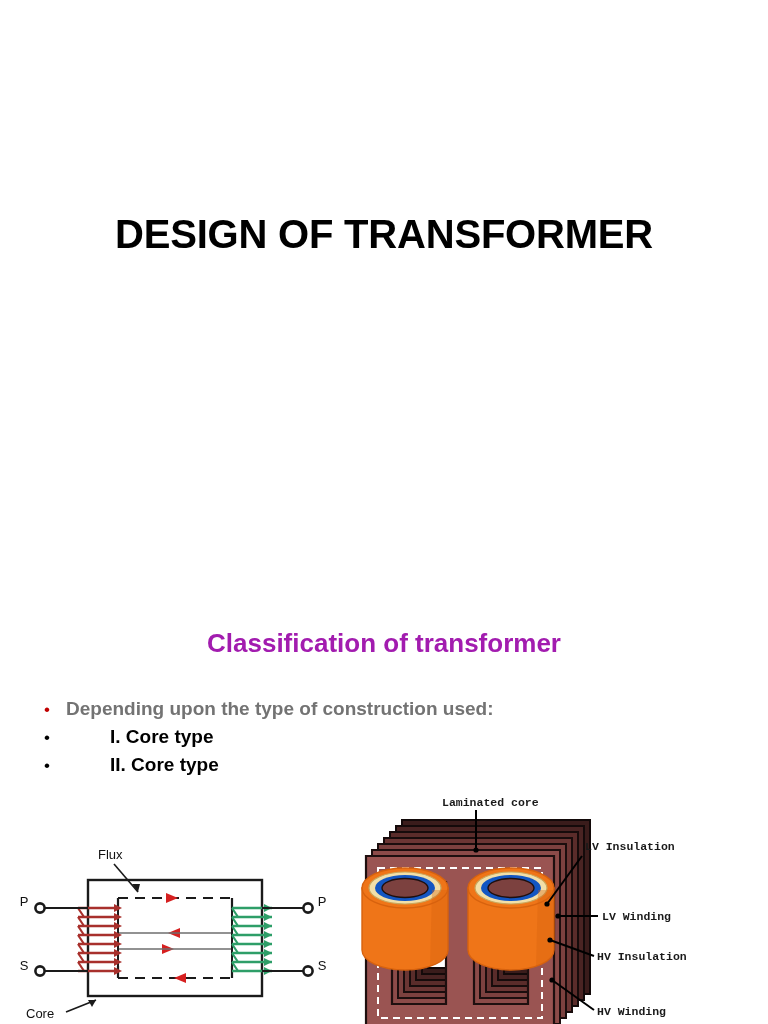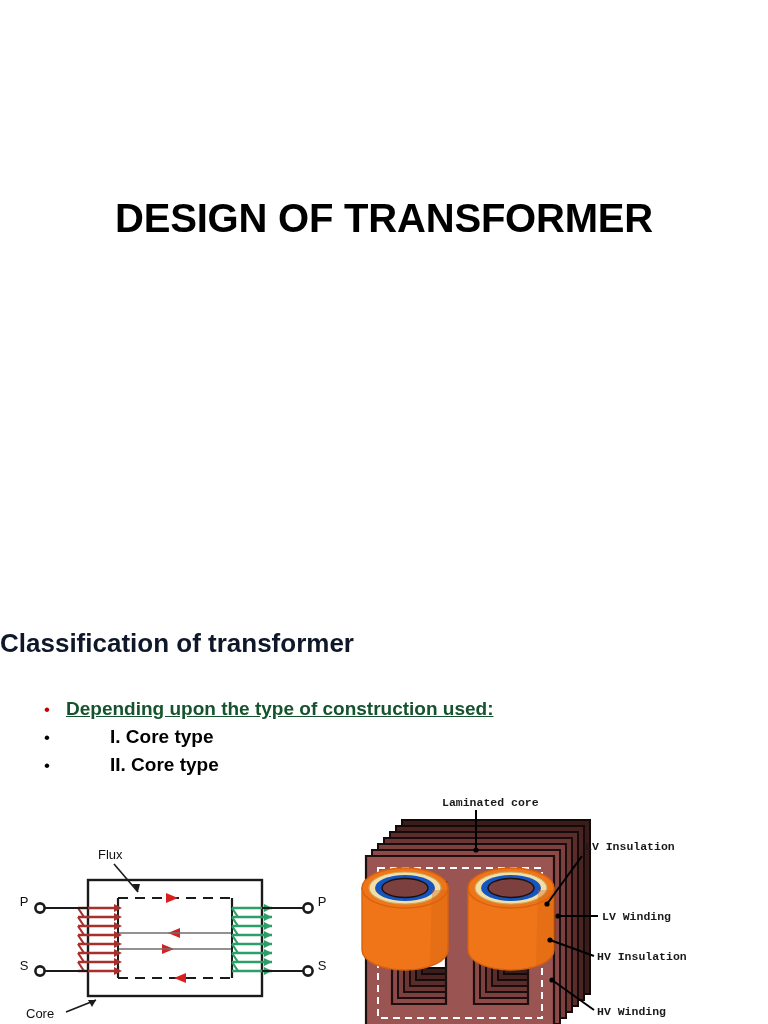--- a/index.html
+++ b/index.html
@@ -19,40 +19,40 @@
   .slide {
     position: absolute;
     inset: 0;
     background: #ffffff;
   }
 
   
   .main-title {
     position: absolute;
     left: 0;
-    top: 196px;
+    top: 212px;
     width: 768px;
     text-align: center;
     font-size: 40px;
     font-weight: bold;
     letter-spacing: -0.2px;
     color: #000000;
     line-height: 1.1;
   }
 
   
   .section-title {
     position: absolute;
     left: 0;
     top: 628px;
     width: 768px;
-    text-align: left;
+    text-align: center;
     font-size: 26px;
     font-weight: bold;
-    color: #0f172a;
+    color: #a21caf;
   }
 
   
   .bullets {
     position: absolute;
     left: 36px;
     top: 698px;
     width: 640px;
   }
   .bullet-row {
@@ -67,21 +67,21 @@
     line-height: 1;
     color: #000000;
     text-align: left;
     padding-left: 8px;
     box-sizing: border-box;
   }
   .bullet-text {
     font-size: 19px;
     font-weight: bold;
   }
-  .bullet-row.accent .bullet-text { color: #14532d; text-decoration: underline; }
+  .bullet-row.accent .bullet-text { color: #737373; }
   .bullet-row.accent .bullet-dot  { color: #C00000; }
   .bullet-row.indent .bullet-text { padding-left: 8px; margin-left: 36px; }
 
   
   .fig-core {
     position: absolute;
     left: 0px;
     top: 836px;
     width: 340px;
     height: 188px;

